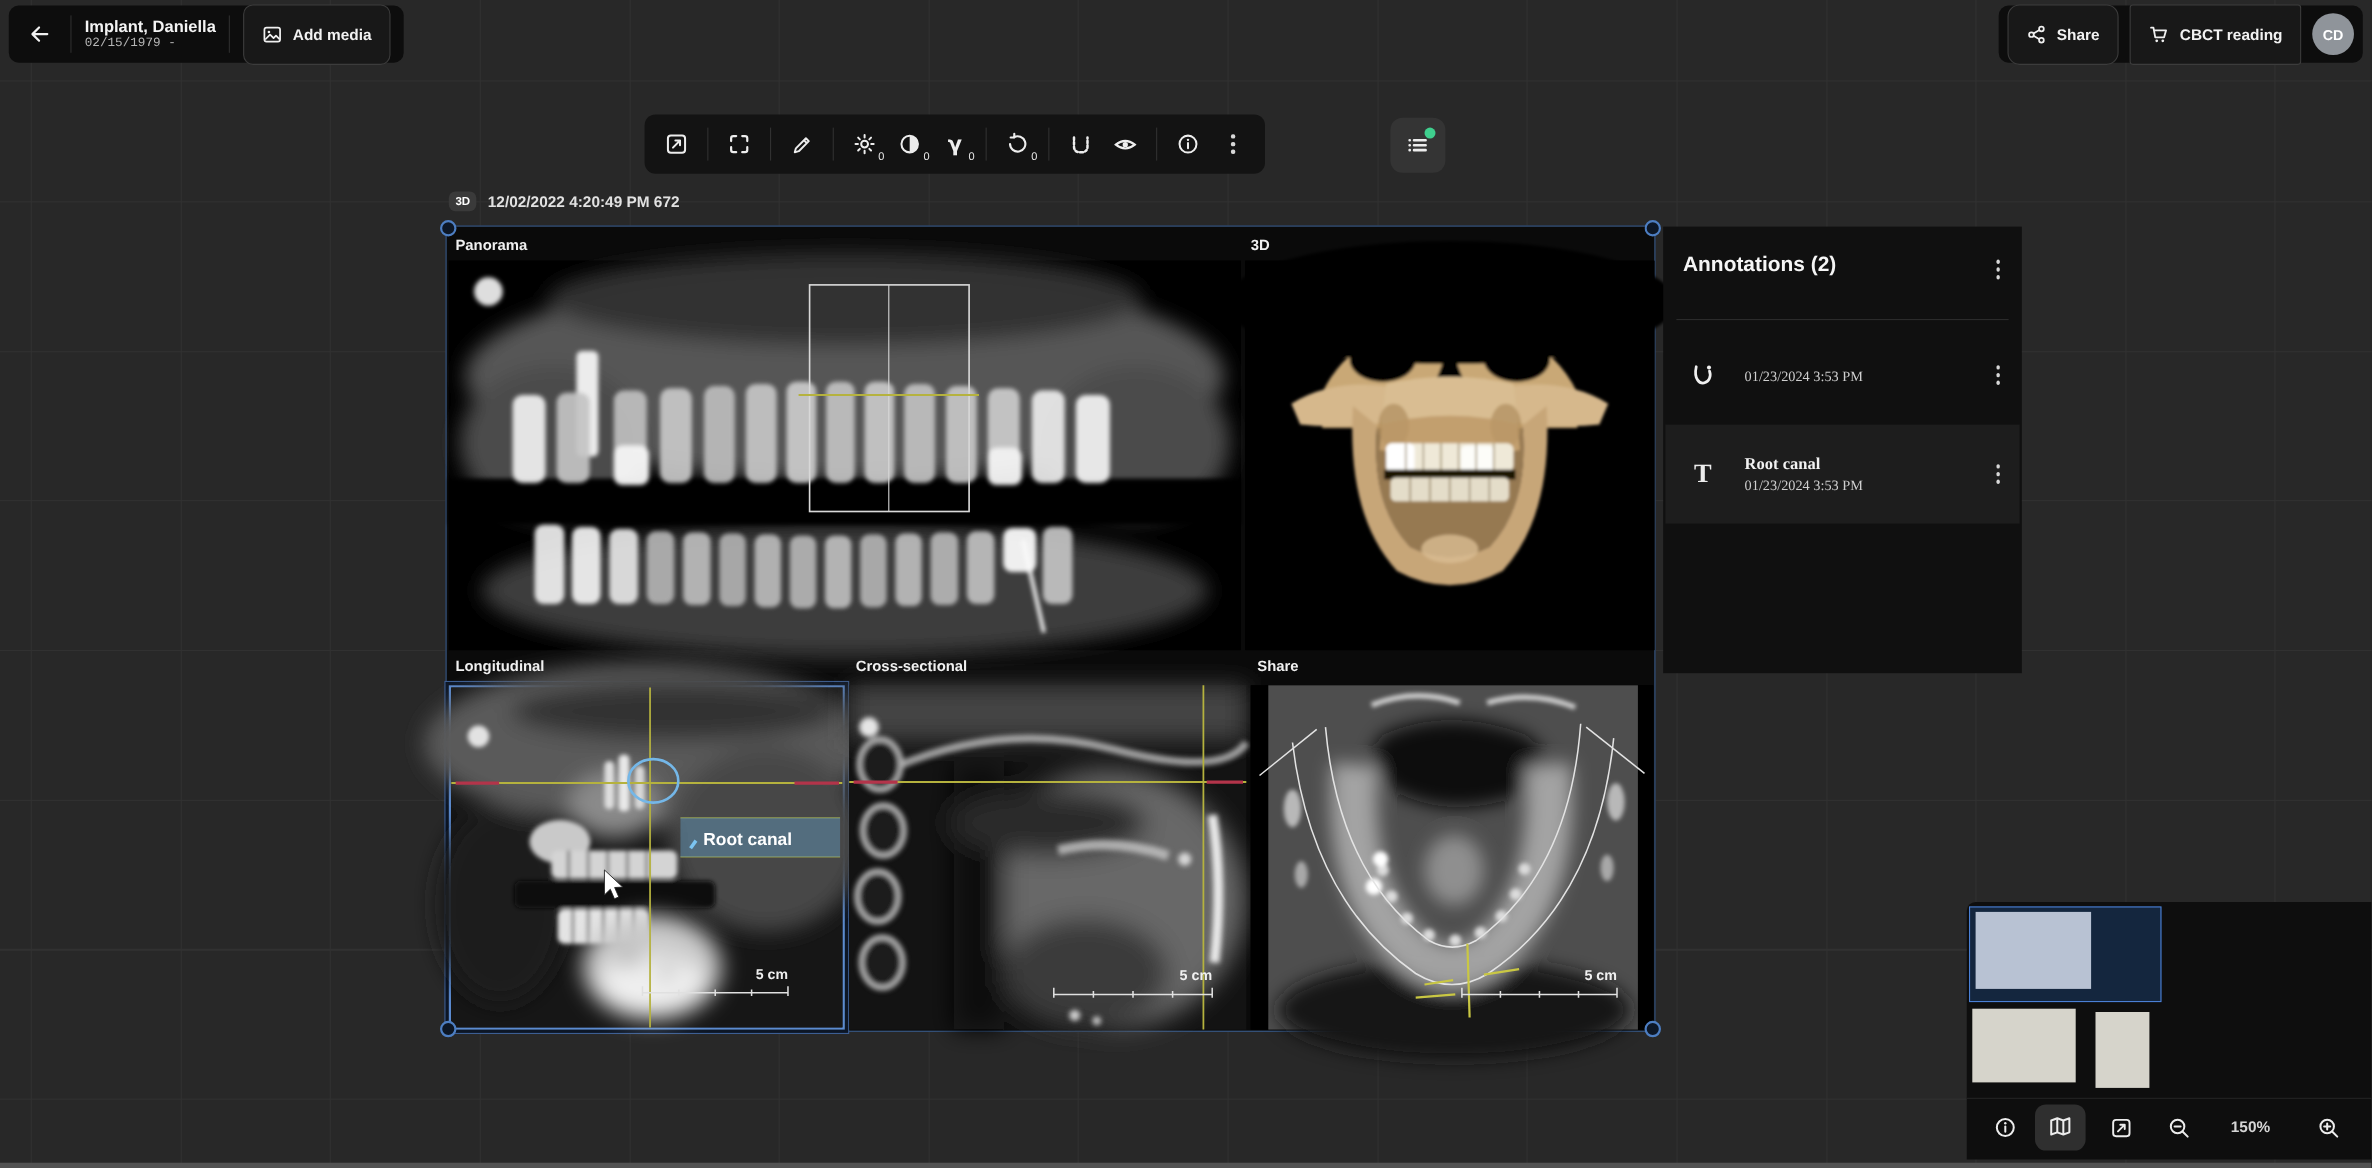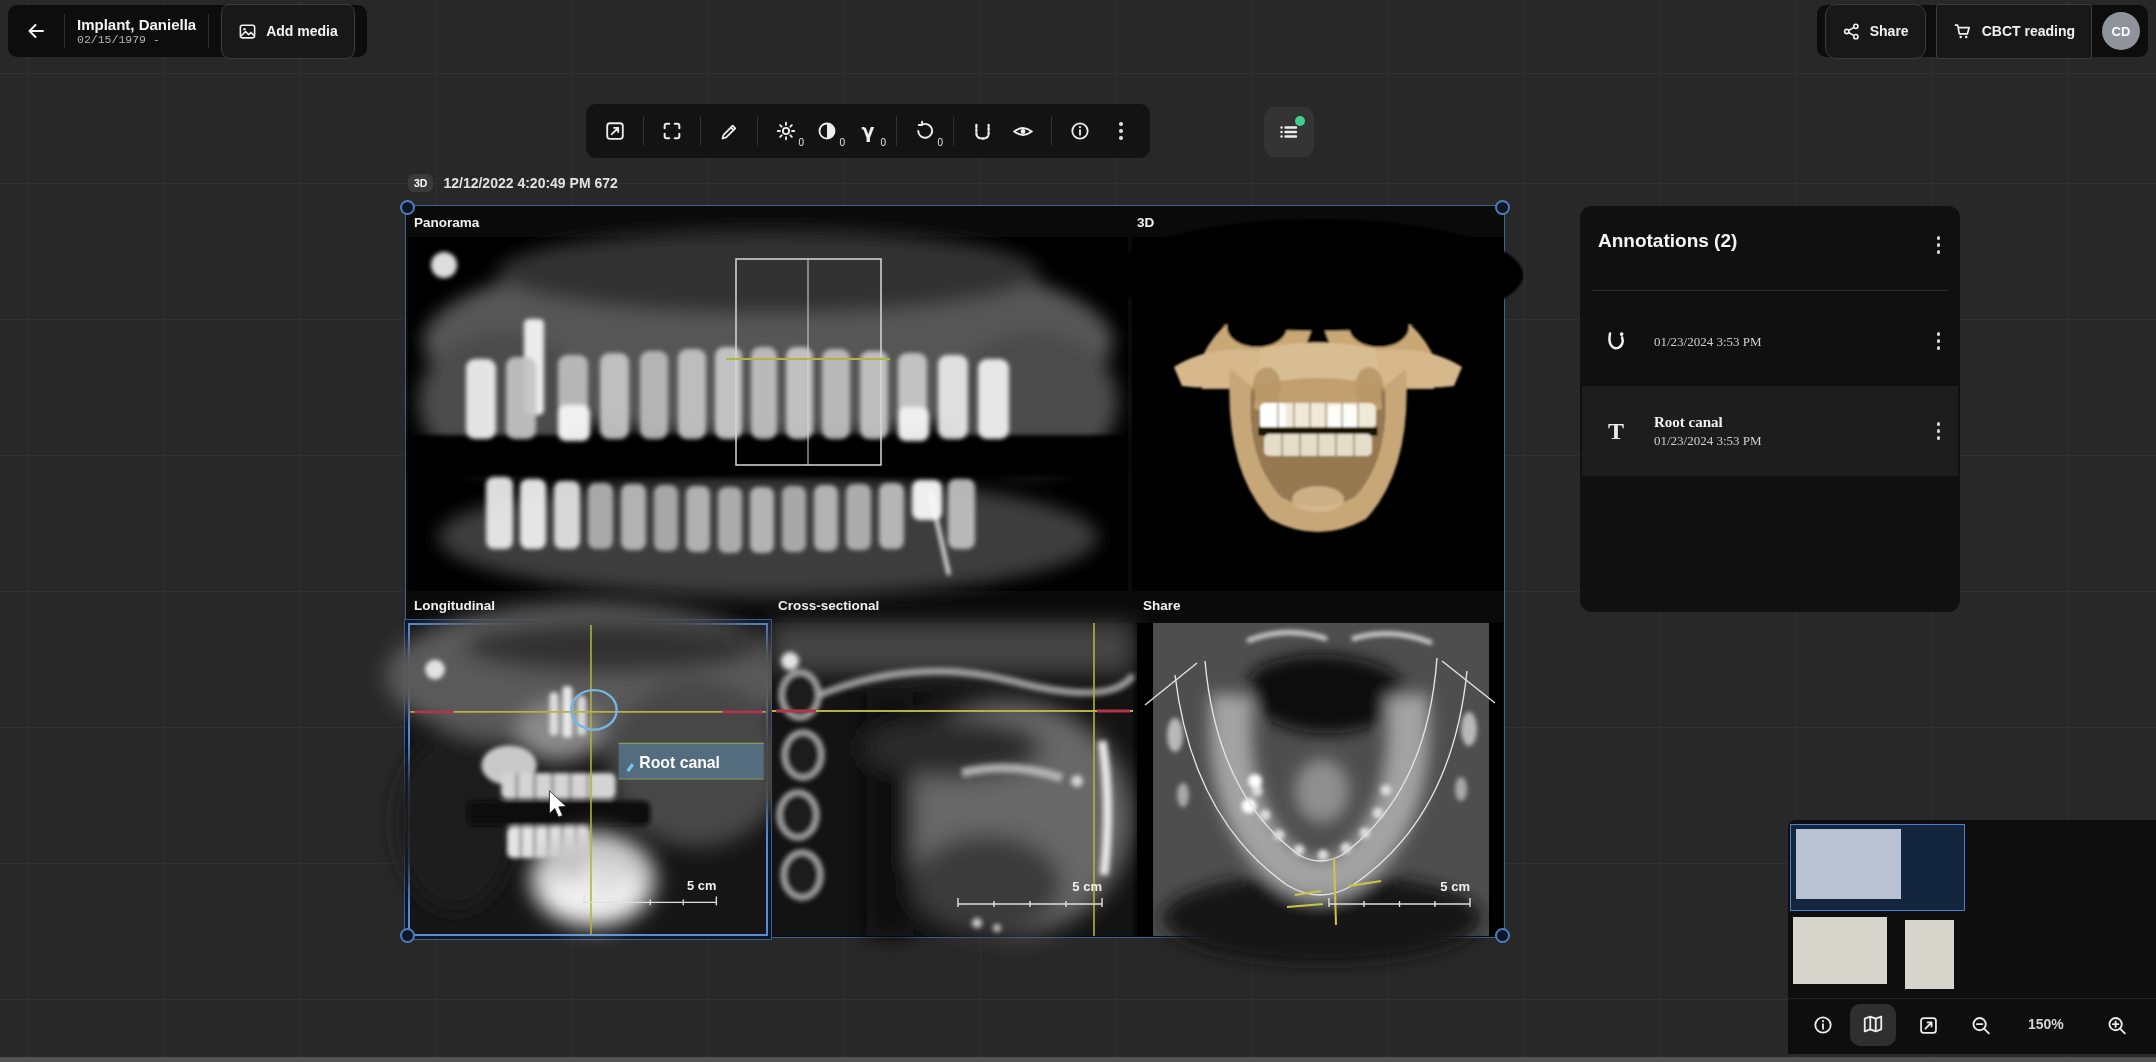--- a/index.html
+++ b/index.html
@@ -49,21 +49,21 @@
   .viewer{left:405px;top:205px;width:1100px;height:733px;background:#0a0a0a;
     border:1.5px solid #3e6192;box-sizing:border-box;}
   .handle{position:absolute;width:11px;height:11px;border-radius:50%;background:#0d1726;
     border:2px solid #4d7ec2;z-index:30;}
   .pane-label{position:absolute;font-size:13.5px;font-weight:600;color:#f0f0f0;z-index:5;}
   .pane{position:absolute;background:#000;}
   .pane svg{display:block;width:100%;height:100%;}
   .pane-sel{border:2px solid #5b8bd0;box-shadow:0 0 0 3px rgba(10,18,32,.95),0 0 0 4px #3c5e93;
     box-sizing:border-box;}
   
-  .annot-panel{left:1580px;top:206px;width:380px;height:406px;background:#101010;border-radius:12px;}
+  .annot-panel{left:1512px;top:206px;width:326px;height:406px;background:#101010;border-radius:0;}
   .annot-title{position:absolute;left:18px;top:24px;font-size:19px;font-weight:bold;color:#f5f5f5;}
   .kebab{display:flex;flex-direction:column;gap:3.5px;align-items:center;background:none;border:none;
     cursor:pointer;padding:6px;}
   .kebab i{width:3.5px;height:3.5px;border-radius:50%;background:#d8d8d8;display:block;}
   .annot-div{position:absolute;left:12px;right:12px;top:84px;height:1px;background:#2b2b2b;}
   .annot-item{position:absolute;left:2px;right:2px;display:flex;align-items:center;cursor:pointer;}
   .annot-item .a-icon{width:40px;display:flex;justify-content:center;margin-left:14px;}
   .a-texts{flex:1;margin-left:18px;font-family:Liberation Serif, serif;}
   .a-title{font-size:15px;font-weight:bold;color:#f2f2f2;line-height:19px;}
   .a-time{font-size:13px;color:#cfcfcf;line-height:17px;}
@@ -204,21 +204,21 @@
 
 <button class="annot-toggle">
   <svg class="icon" width="24" height="24" viewBox="0 0 24 24" fill="none" stroke="#ededed" stroke-width="2" stroke-linecap="round">
       <path d="M4.5 7.5h.1M8.5 7.5H19M4.5 12h.1M8.5 12H19M4.5 16.5h.1M8.5 16.5H19" stroke-width="2.4"></path>
     </svg>
   <span class="green-dot"></span>
 </button>
 
 <div class="abs meta-row">
   <span class="meta-badge">3D</span>
-  <span class="meta-time">12/12/2022 4:20:49 PM 672</span>
+  <span class="meta-time">12/02/2022 4:20:49 PM 672</span>
 </div>
 
 <div class="abs viewer">
   <div class="handle" style="left:-6px;top:-6px;"></div>
   <div class="handle" style="right:-6px;top:-6px;"></div>
   <div class="handle" style="left:-6px;bottom:-6px;"></div>
   <div class="handle" style="right:-6px;bottom:-6px;"></div>
 
   <div class="pane-label" style="left:8px;top:9px;">Panorama</div>
   <div class="pane-label" style="left:731px;top:9px;">3D</div>

